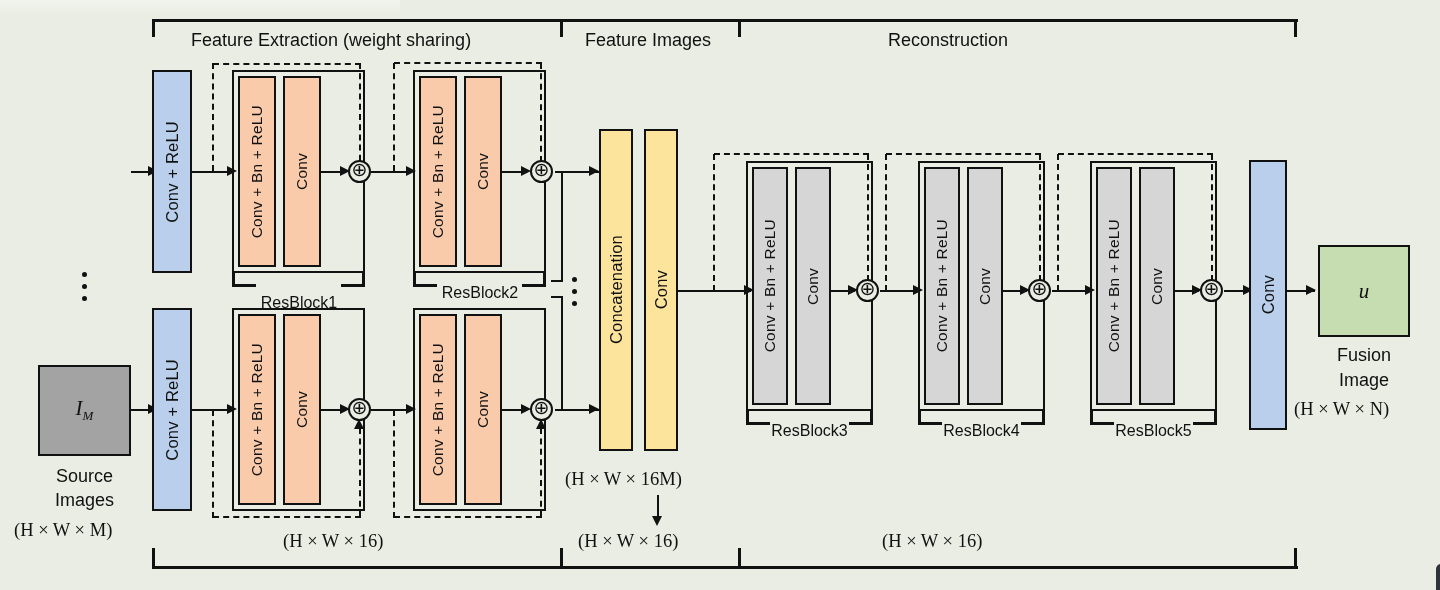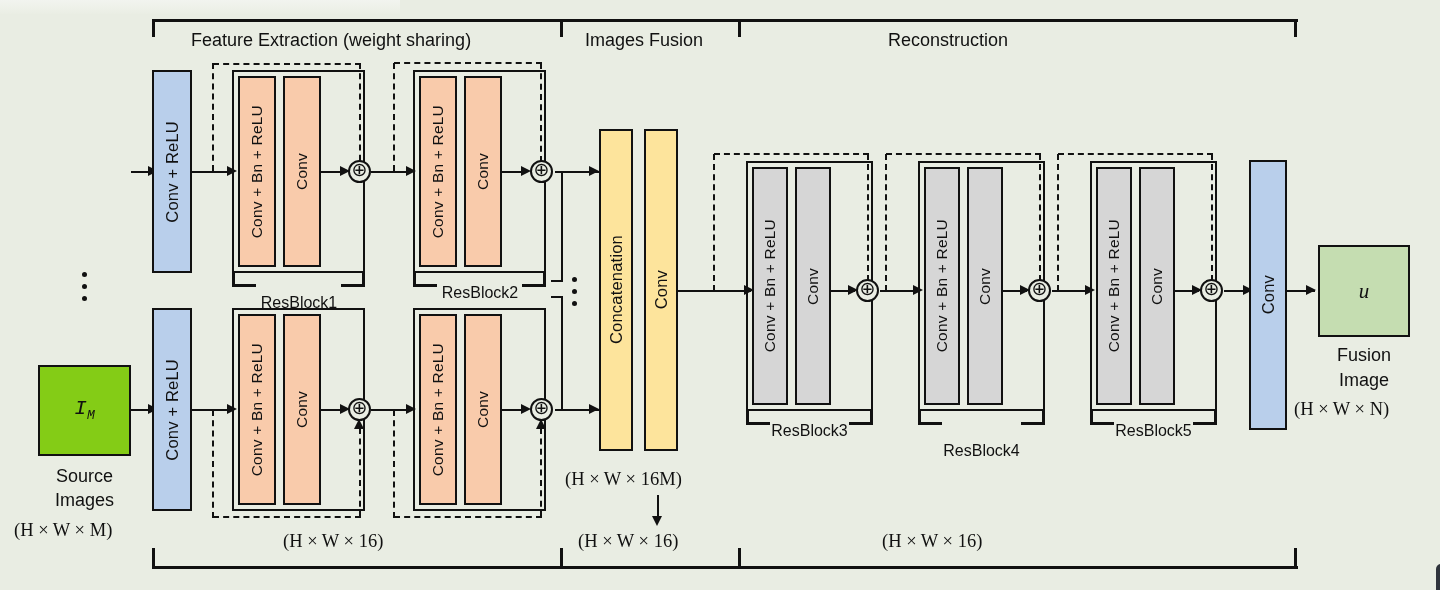--- a/index.html
+++ b/index.html
@@ -43,21 +43,21 @@
     font-family:"Liberation Sans", sans-serif;
   }
   .bar.small span{font-size:15.5px;}
 
   .blue{background:#b9cfeb;}
   .peach{background:#f9cbab;}
   .yellow{background:#fde49c;}
   .gray{background:#d6d6d6;}
   .green{background:#c5ddb1;}
   .pinkimg{background:#fbe0d0;}
-  .blueimg{background:#84cc16;font-family:Liberation Mono, monospace;}
+  .blueimg{background:#a3a3a3;}
 
   
   .resouter{border:2px solid #111;background:transparent;}
   
   .dash{border:2px dashed #111;background:transparent;}
 
   
   .hline{background:#111;height:2px;}
   .vline{background:#111;width:2px;}
   .thick{background:#111;}
@@ -143,21 +143,21 @@
 
   <div class="topfade"></div>
 
   <div class="abs topbar" style="left:152px;top:19px;width:412px;"></div>
   <div class="abs tick" style="left:152px;top:19px;"></div>
   <div class="abs tick" style="left:560px;top:19px;"></div>
   <div class="abs lbl" style="left:191px;top:30px;">Feature Extraction (weight sharing)</div>
 
   <div class="abs topbar" style="left:564px;top:19px;width:178px;"></div>
   <div class="abs tick" style="left:738px;top:19px;"></div>
-  <div class="abs lbl" style="left:585px;top:30px;">Images Fusion</div>
+  <div class="abs lbl" style="left:585px;top:30px;">Feature Images</div>
 
   <div class="abs topbar" style="left:742px;top:19px;width:556px;"></div>
   <div class="abs tick" style="left:1294px;top:19px;"></div>
   <div class="abs lbl" style="left:888px;top:30px;">Reconstruction</div>
 
 
   <div class="abs vdots" style="left:82px;top:272px;">
       <i></i>
       <i></i>
       <i></i>
@@ -350,21 +350,21 @@
   <div class="abs hline" style="left:1003px;top:290px;width:24px;"></div>
   <div class="abs arrowR" style="left:1020px;top:285px;"></div>
   <div class="abs plus" style="left:1028px;top:279px;">
       <b>⊕</b>
     </div>
 
   <div class="abs bk" style="left:918px;top:422px;width:24px;height:2.6px;"></div>
   <div class="abs bk" style="left:918px;top:411px;width:2.6px;height:12px;"></div>
   <div class="abs bk" style="left:1021px;top:422px;width:24px;height:2.6px;"></div>
   <div class="abs bk" style="left:1042px;top:411px;width:2.6px;height:12px;"></div>
-  <div class="abs lbl sm ctr" style="left:924px;top:422px;width:115px;margin-top:20px;">ResBlock4</div>
+  <div class="abs lbl sm ctr" style="left:924px;top:422px;width:115px;">ResBlock4</div>
 
   <div class="abs" style="left:1058px;top:153px;width:155px;height:2px;border-top:2px dashed #111;"></div>
   <div class="abs" style="left:1057px;top:154px;width:2px;height:137px;border-left:2px dashed #111;"></div>
   <div class="abs" style="left:1211px;top:154px;width:2px;height:127px;border-left:2px dashed #111;"></div>
   <div class="abs arrowD" style="left:1206px;top:280px;"></div>
 
   <div class="abs hline" style="left:1052px;top:290px;width:40px;"></div>
   <div class="abs arrowR" style="left:1085px;top:285px;"></div>
 
   <div class="abs resouter" style="left:1090px;top:161px;width:127px;height:250px;"></div>

